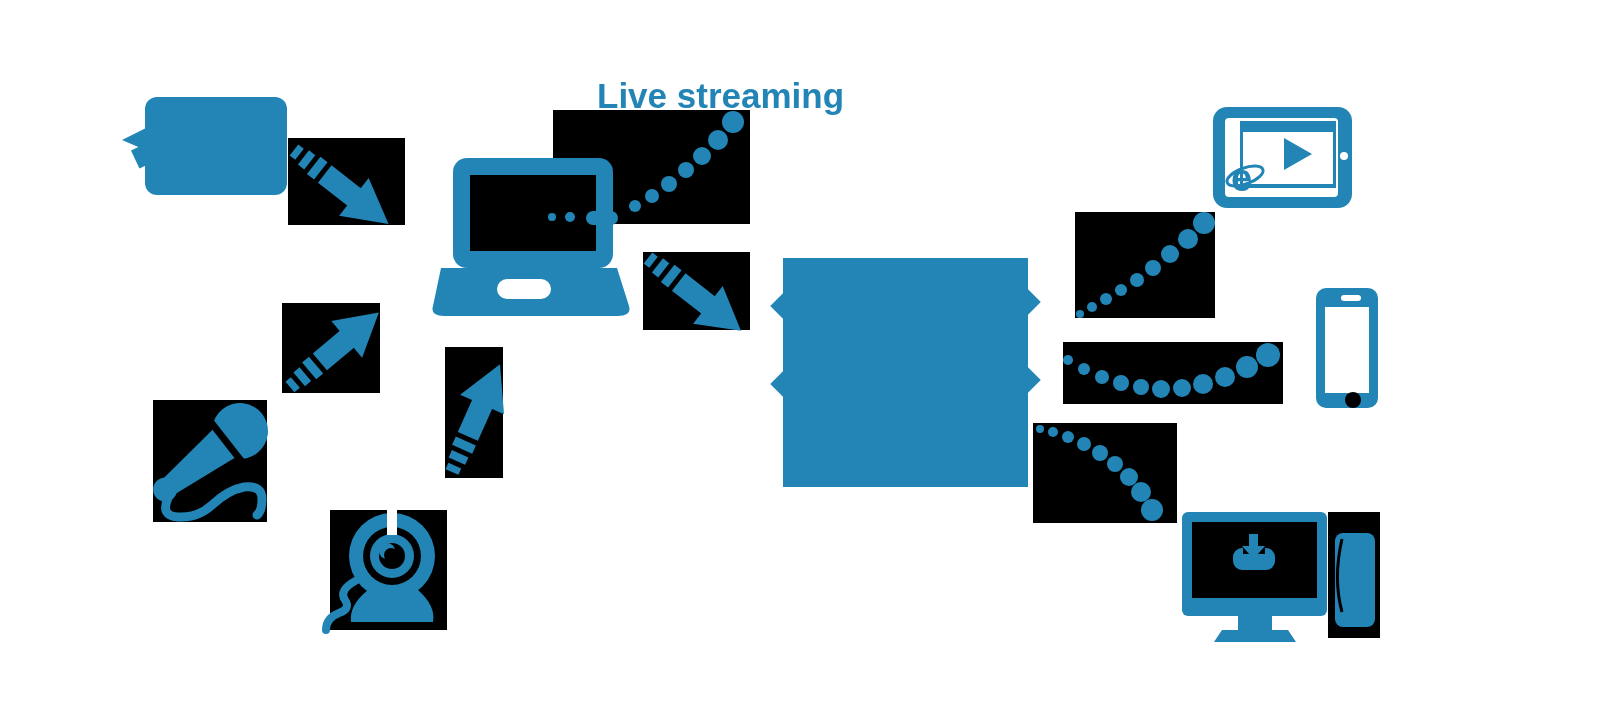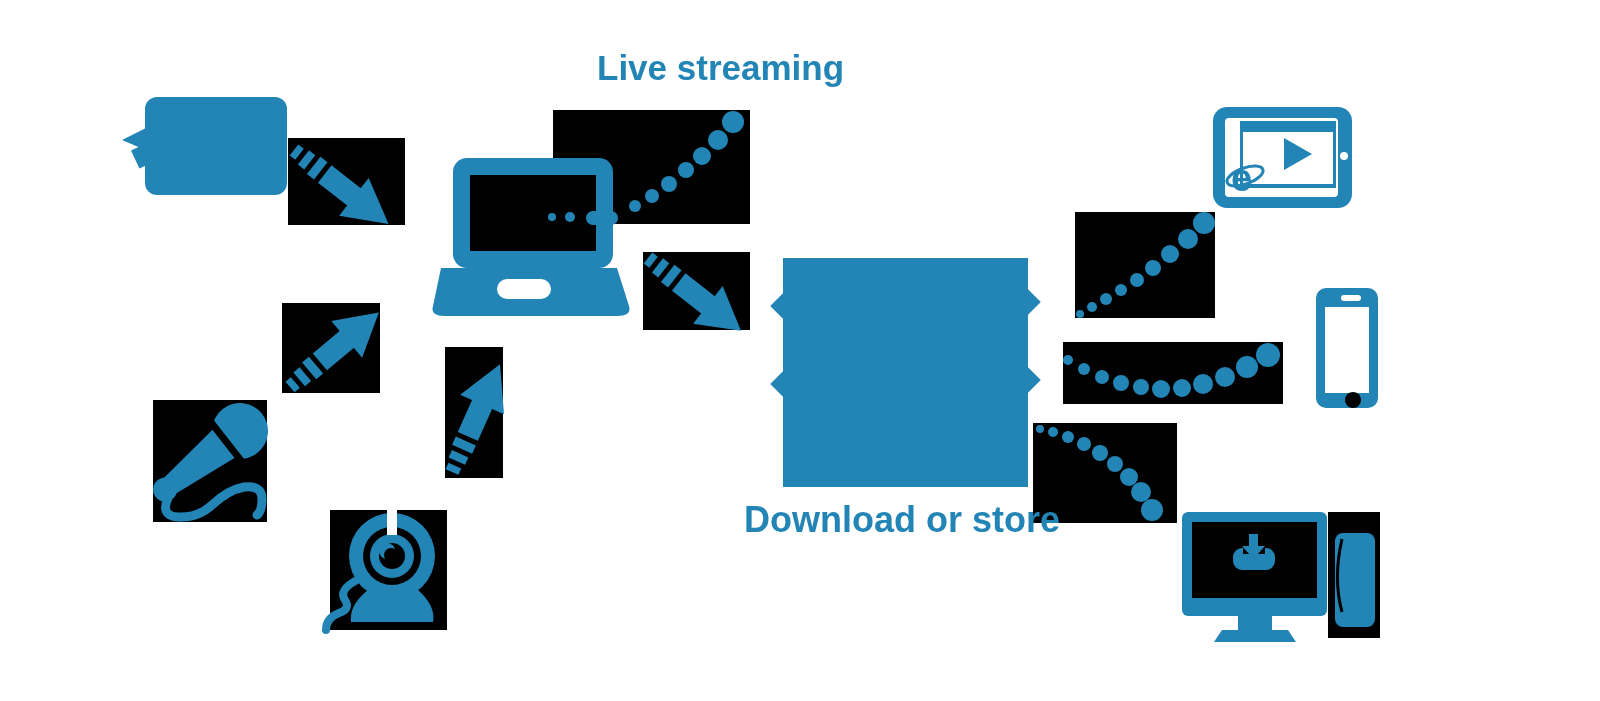--- a/index.html
+++ b/index.html
@@ -1,20 +1,20 @@
 <!DOCTYPE html>
 <html><head>
 <meta charset="utf-8">
 <style>
   html,body{margin:0;padding:0;background:#ffffff;}
   .canvas{position:relative;width:1600px;height:701px;background:#ffffff;overflow:hidden;
           font-family:"Liberation Sans",sans-serif;}
   .layer{position:absolute;left:0;top:0;}
   .label{position:absolute;color:#2285B5;font-weight:bold;white-space:nowrap;}
-  .label.top{left:597px;top:48px;font-size:35px;}
+  .label.top{left:597px;top:76px;font-size:35px;}
   .label.bottom{left:744px;top:499px;font-size:36px;}
 </style>
 </head>
 <body>
 
 <div class="canvas">
 
 <svg class="layer" width="1600" height="701" viewBox="0 0 1600 701">
 
   <g fill="#000000">
@@ -192,15 +192,14 @@
     <polygon points="1222,630 1288,630 1296,642 1214,642" fill="#2285B5"></polygon>
     <g>
       <rect x="1335" y="533" width="40" height="94" rx="8" fill="#2285B5"></rect>
       <path d="M1342,539 C1336,565 1336,590 1342,612" fill="none" stroke="#000000" stroke-width="3"></path>
     </g>
   </g>
 
 </svg>
 
 <div class="label top">Live streaming</div>
-<div class="label bottom">Download or store</div>
 
 </div>
 
 </body></html>

